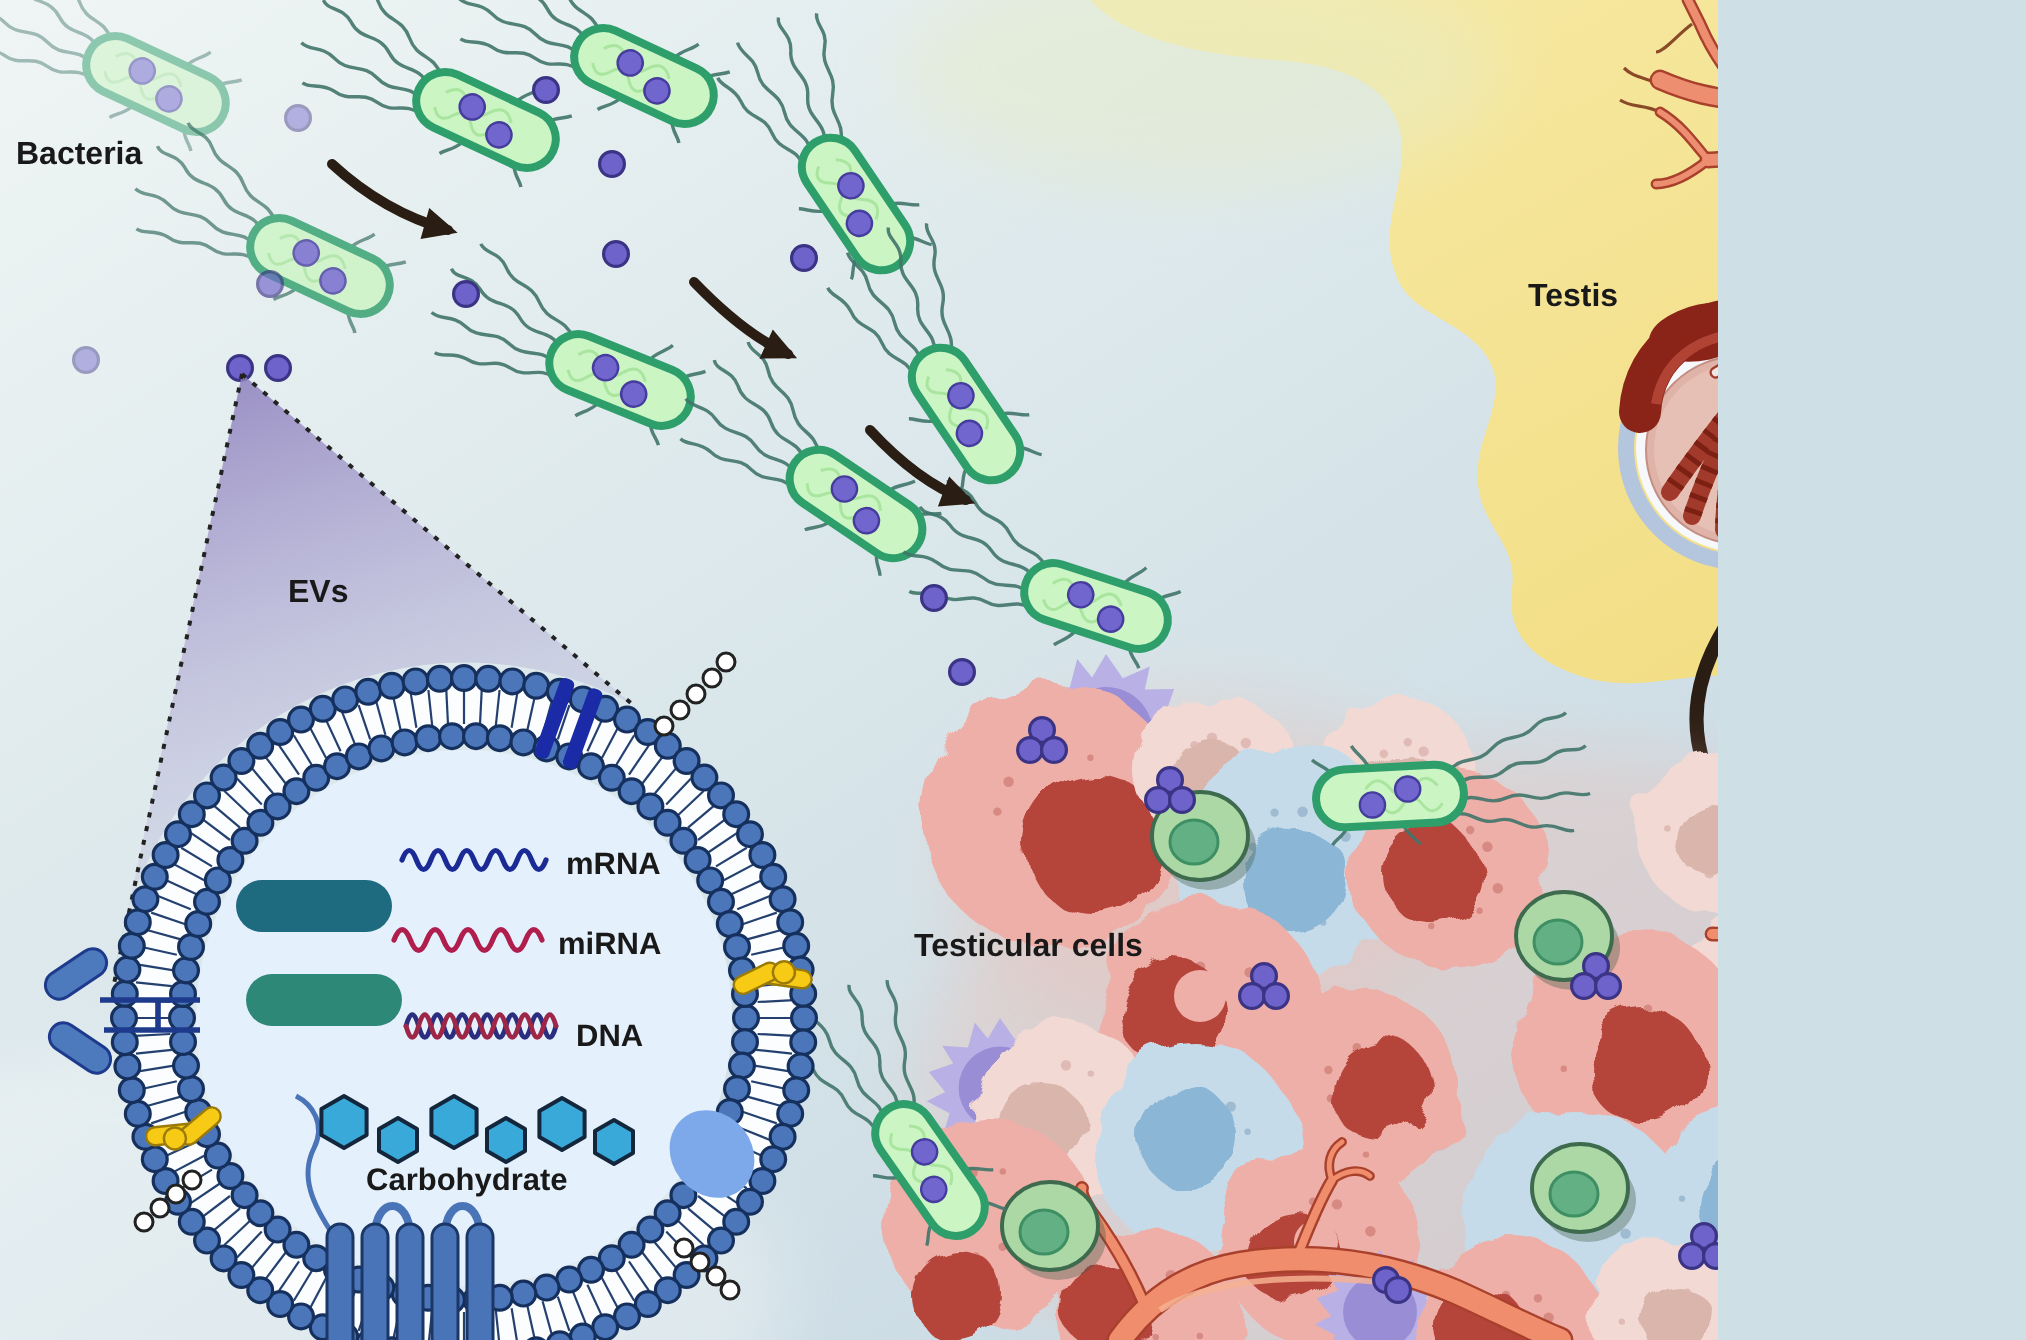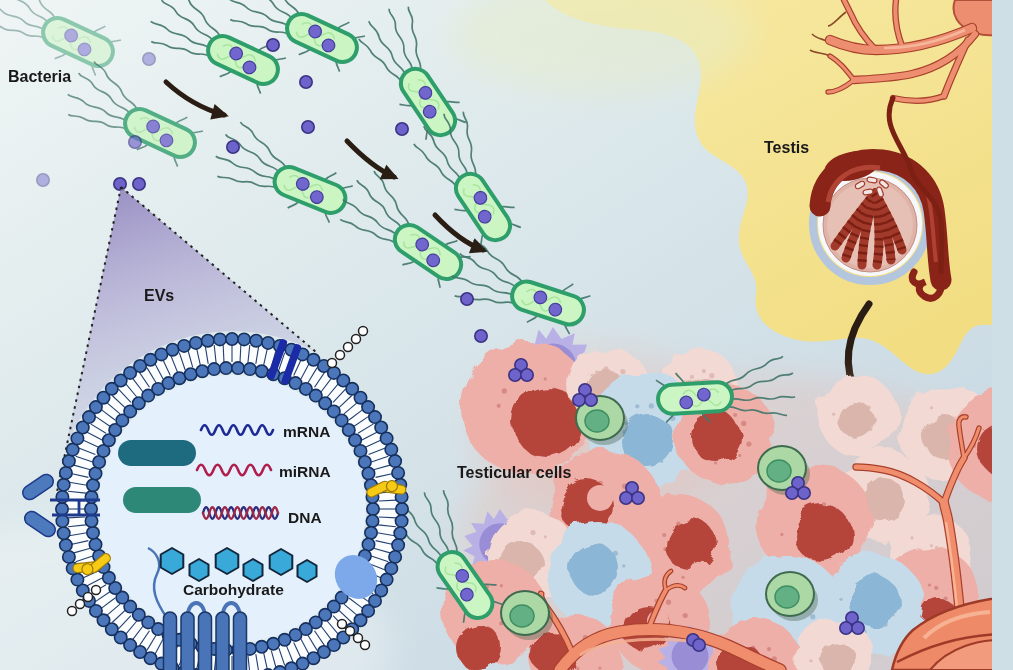--- a/index.html
+++ b/index.html
@@ -1,16 +1,16 @@
 <!DOCTYPE html>
 <html><head>
 <meta charset="utf-8">
 <style>
   html,body{margin:0;padding:0;background:#cfdfe6;}
-  #stage{width:992px;height:670px;position:relative;overflow:hidden;}
+  #stage{width:859px;height:670px;position:relative;overflow:hidden;}
   svg{display:block;}
   text{font-family:"Liberation Sans","DejaVu Sans",sans-serif;font-weight:700;fill:#191919;}
 </style>
 </head>
 <body>
 
 <div id="stage">
 <svg id="fig" width="1013" height="670" viewBox="0 0 1013 670" xmlns="http://www.w3.org/2000/svg">
   <defs>
     <linearGradient id="bgGrad" x1="0" y1="0" x2="1" y2="1">

